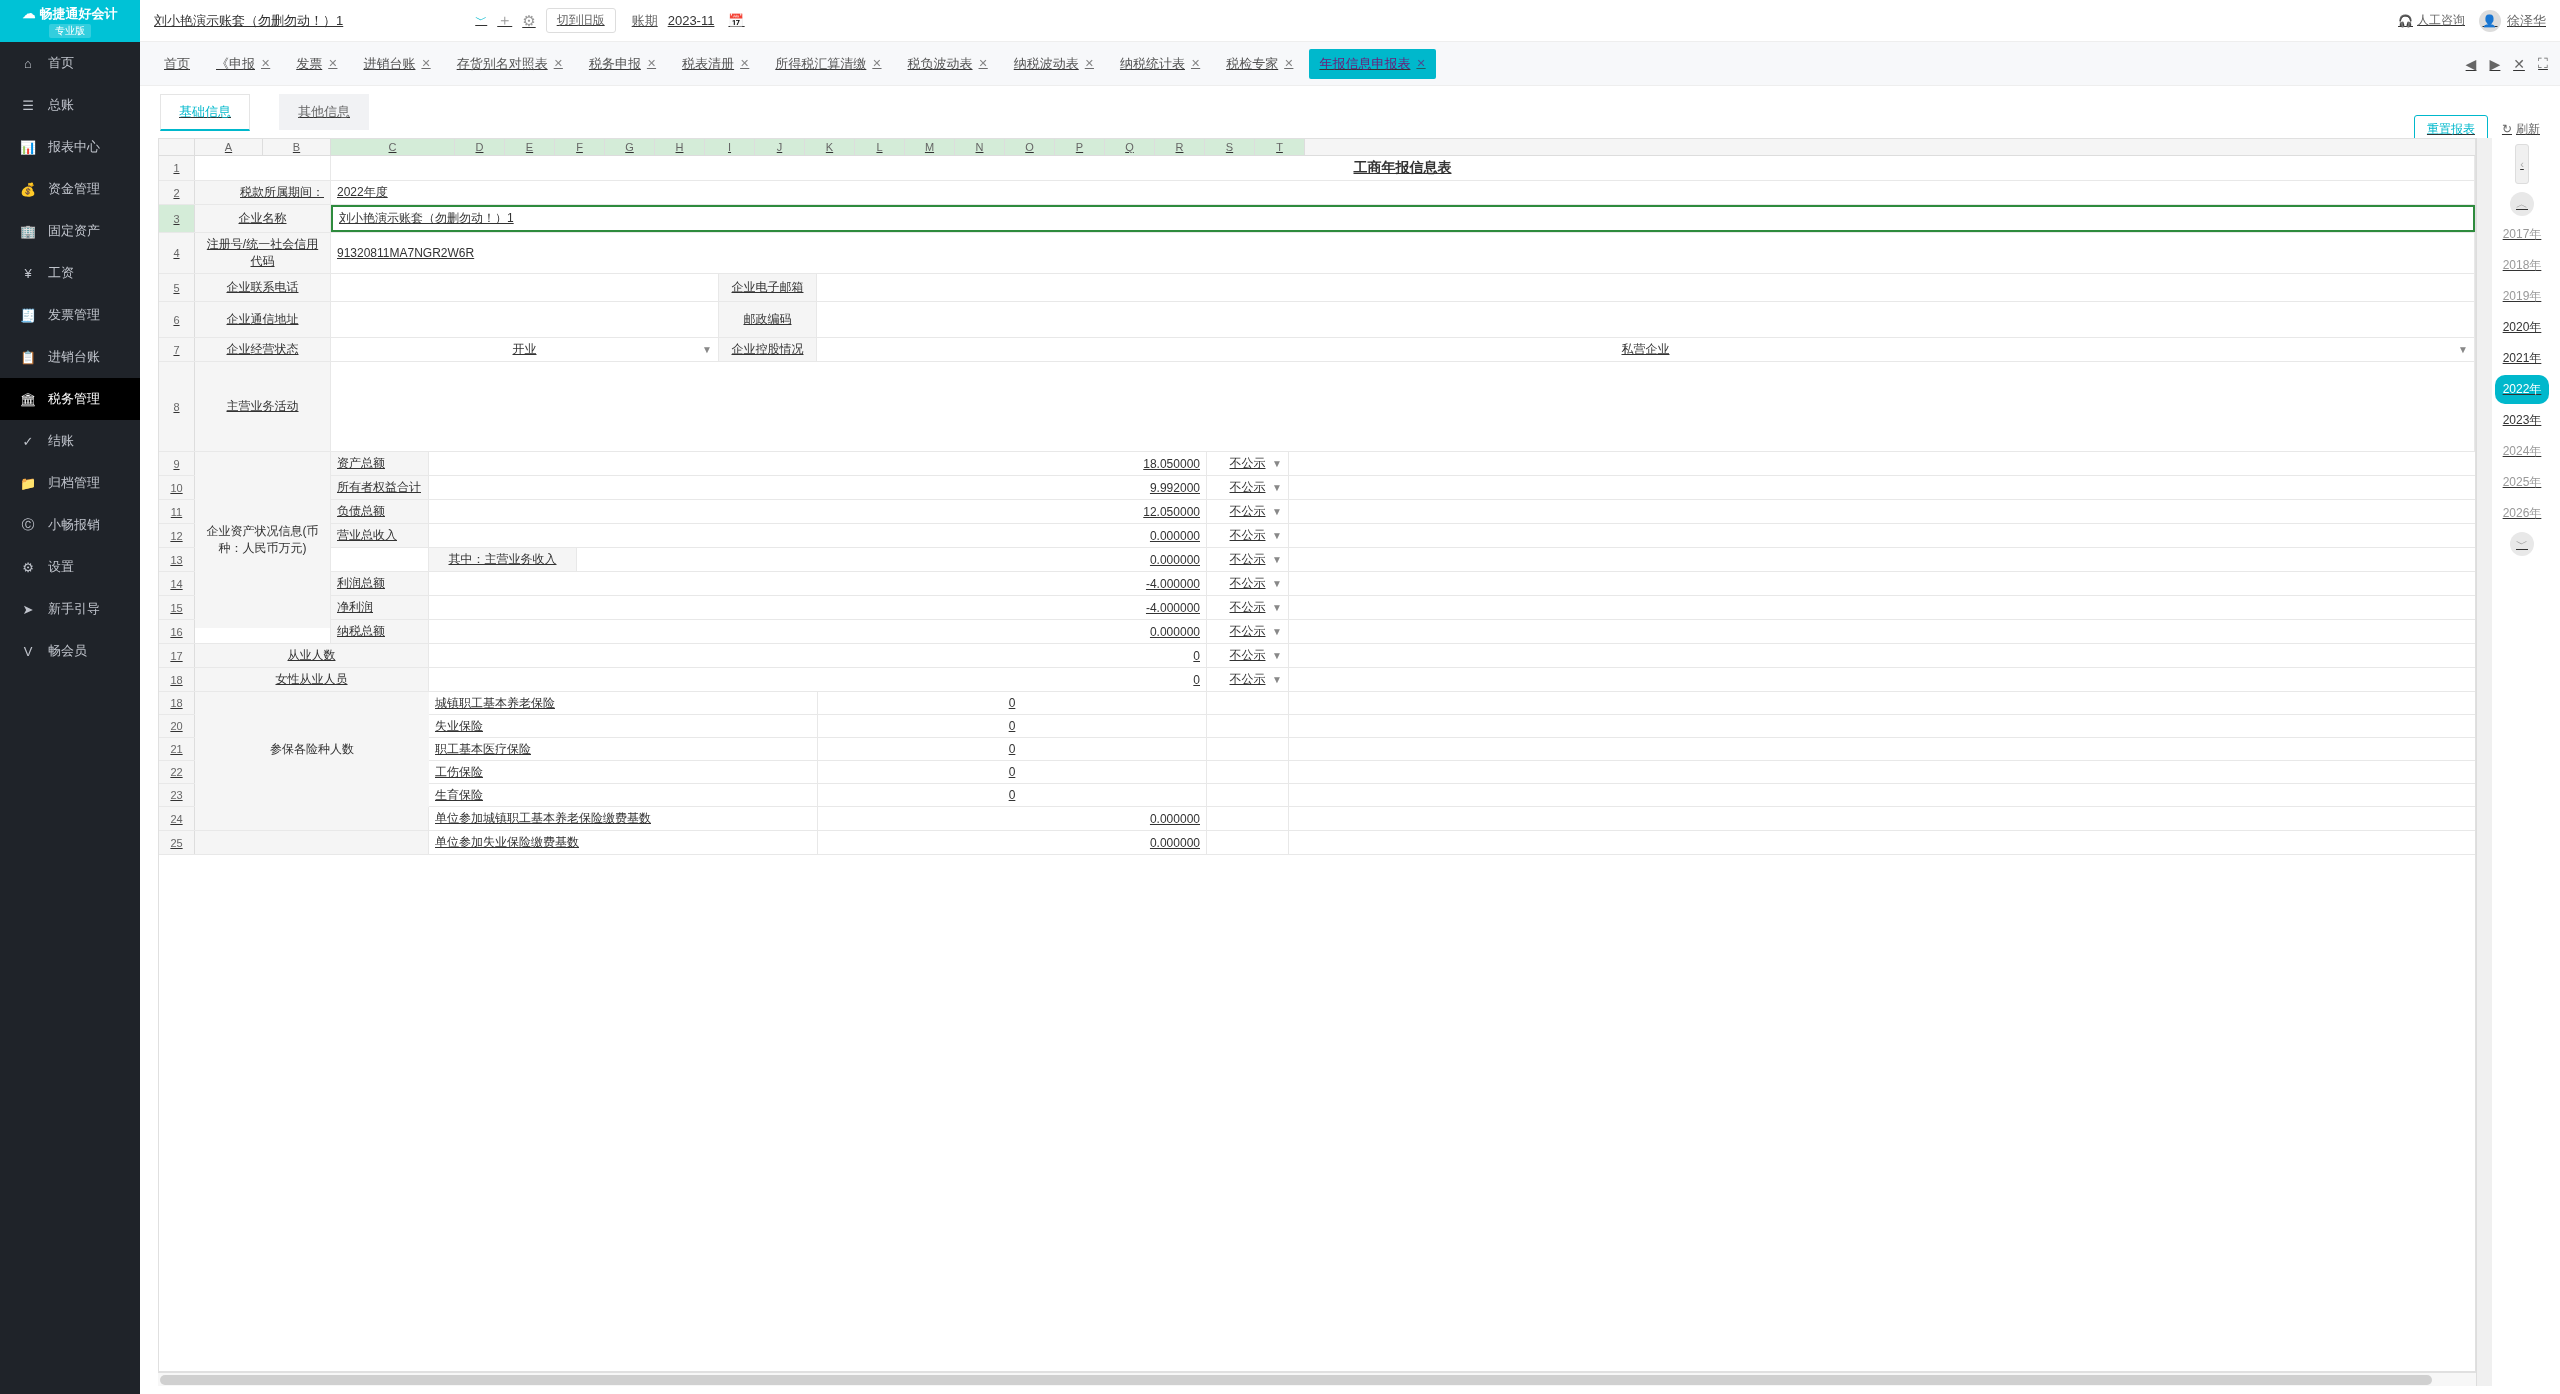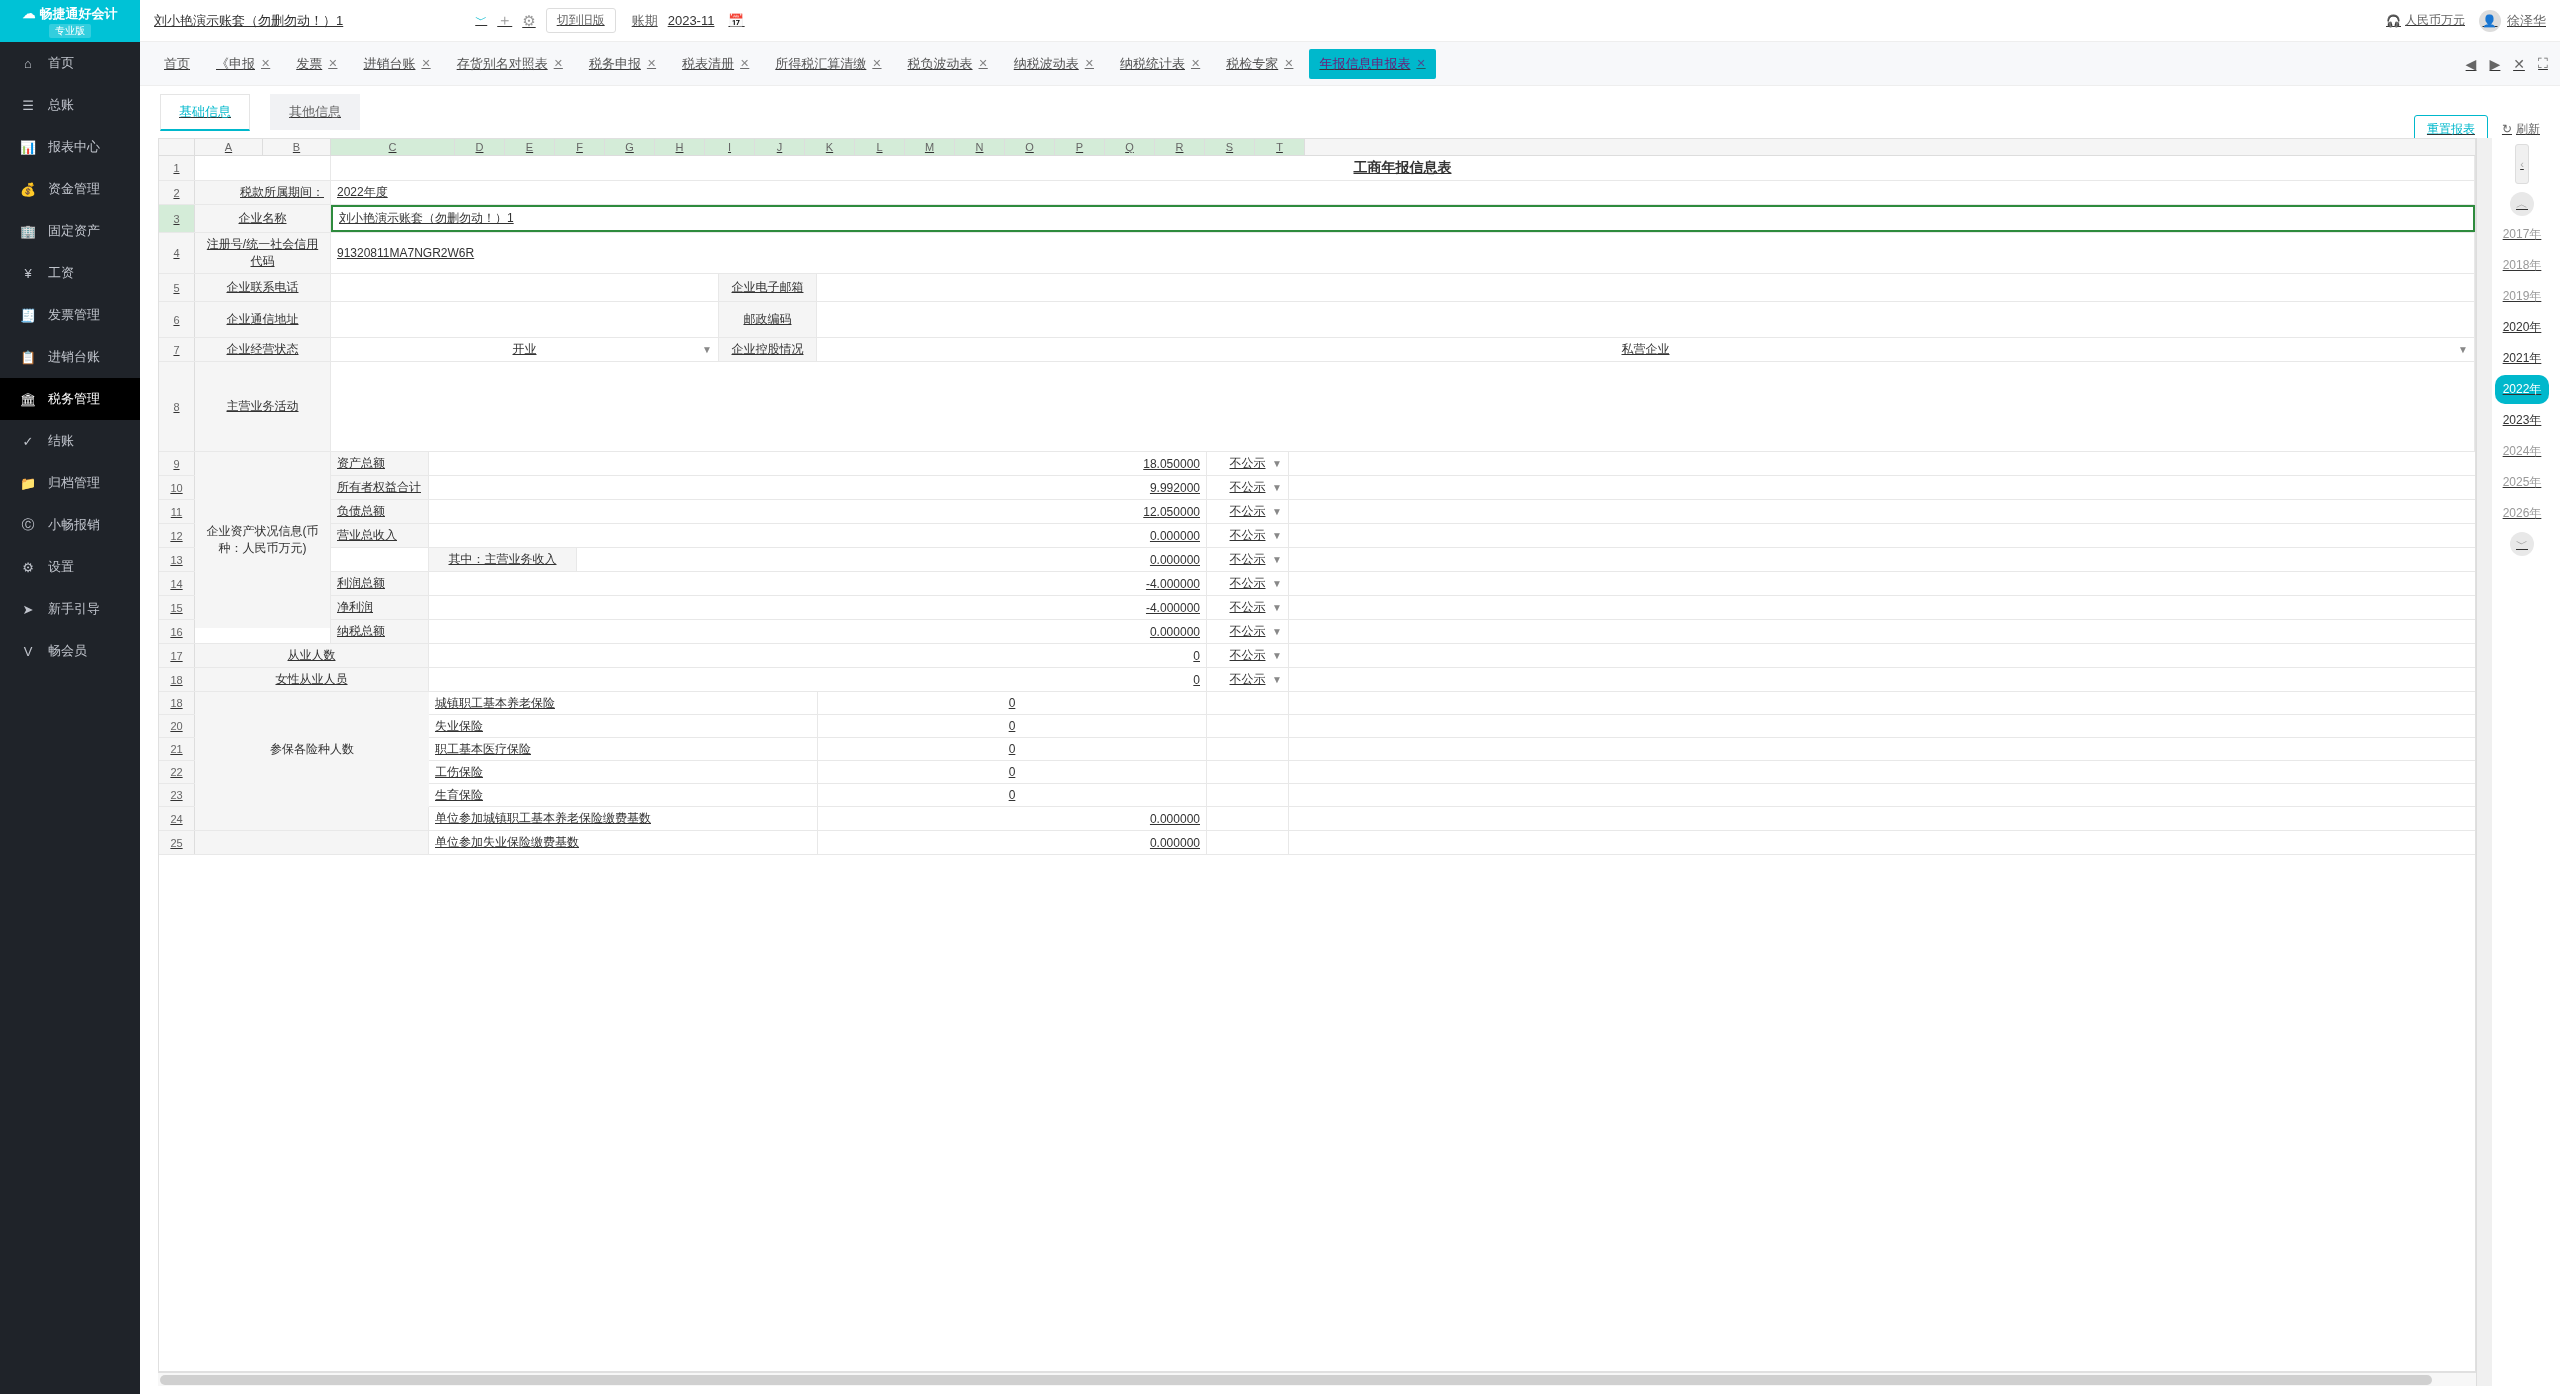--- a/index.html
+++ b/index.html
@@ -35,21 +35,21 @@
 
 .tabs-row { height: 44px; background: #f7f8fa; border-bottom: 1px solid #eee; display: flex; align-items: center; padding-left: 14px; position: relative; }
 .tabs-scroll { display: flex; gap: 6px; overflow: hidden; flex: 1; }
 .tab { padding: 6px 10px; font-size: 13px; color: #555; display: flex; align-items: center; gap: 6px; cursor: pointer; white-space: nowrap; }
 .tab.active { background: #00b8cc; color: #701a75; border-radius: 2px; }
 .tab-close { font-size: 11px; color: inherit; opacity: 0.7; }
 .tabs-ctrl { display: flex; align-items: center; gap: 2px; padding: 0 6px; }
 .tab-ctrl-btn { width: 22px; height: 22px; display: inline-flex; align-items: center; justify-content: center; color: #666; cursor: pointer; font-size: 14px; }
 
 
-.tool-row { height: 52px; display: flex; align-items: center; padding: 0 20px; gap: 20px; }
+.tool-row { height: 52px; display: flex; align-items: center; padding: 0 20px; gap: 29px; }
 .subtab { padding: 8px 18px; font-size: 13px; color: #666; cursor: pointer; border: 1px solid transparent; }
 .subtab.active { color: #00b8cc; border: 1px solid #e5e5e5; border-bottom: 2px solid #00b8cc; background: #fff; }
 .subtab.inactive { background: #f1f2f4; }
 .tool-right { margin-left: auto; display: flex; gap: 14px; margin-top: 34px; }
 .btn-reset { border: 1px solid #00b8cc; color: #00b8cc; background: #fff; padding: 5px 12px; border-radius: 3px; font-size: 12px; cursor: pointer; }
 .btn-refresh { color: #666; font-size: 12px; display: flex; align-items: center; gap: 4px; cursor: pointer; }
 
 
 .sheet-wrap { flex: 1; display: flex; min-height: 0; padding: 0 8px 8px 18px; }
 .sheet { flex: 1; overflow: auto; border: 1px solid #e0e0e0; position: relative; }
@@ -173,21 +173,21 @@
       </div>
       <span class="hicon">＋</span>
       <span class="hicon">⚙</span>
       <span class="old-ver-btn">切到旧版</span>
       <span class="period-label">账期</span>
       <span class="period-val">2023-11</span>
       <span class="cal-icon">📅</span>
       <div class="header-right">
         <div class="consult">
           <span>🎧</span>
-          <span>人民币万元</span>
+          <span>人工咨询</span>
         </div>
         <div class="user">
           <span class="avatar">👤</span>
           <span>徐泽华</span>
         </div>
       </div>
     </div>
 
     <div class="tabs-row">
       <div class="tabs-scroll" id="tabs-scroll">

